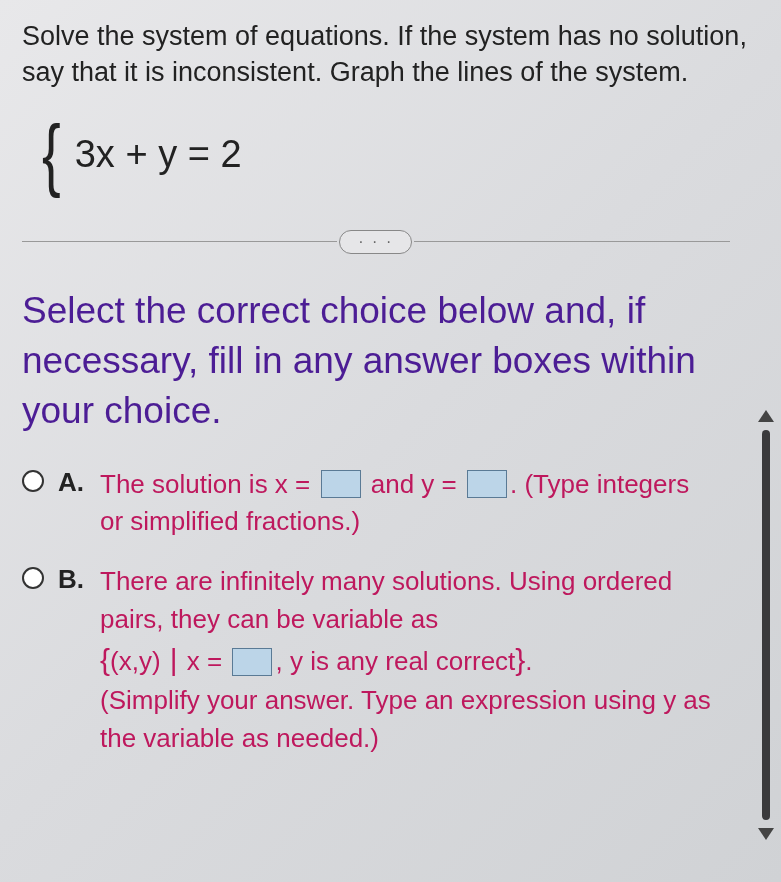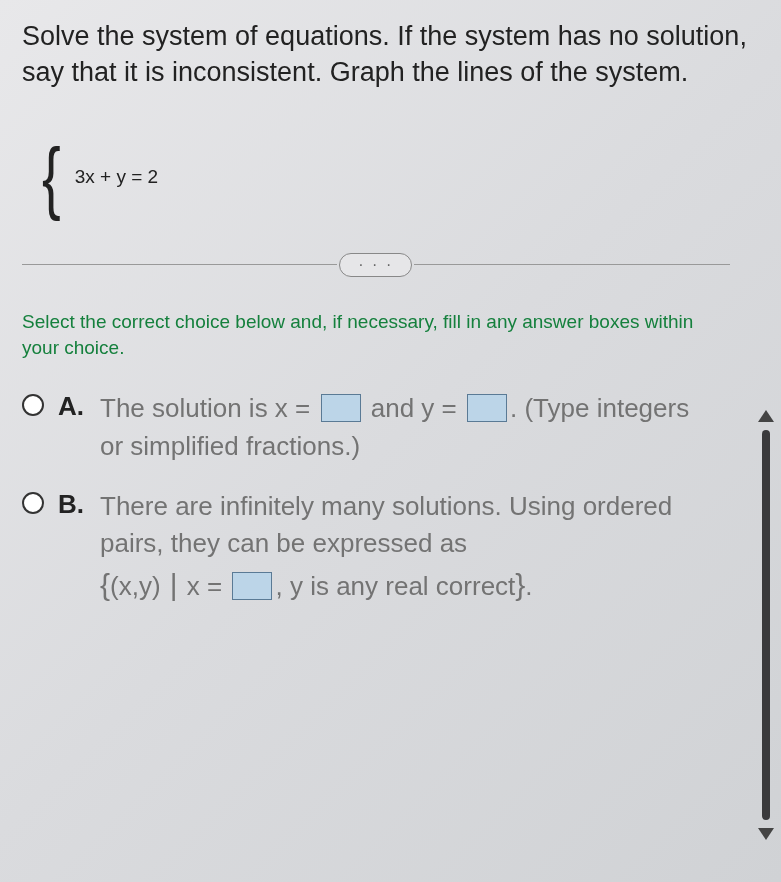--- a/index.html
+++ b/index.html
@@ -14,38 +14,38 @@
       font-family: Arial, Helvetica, sans-serif;
       color: #1a1a1a;
       padding: 18px 22px;
       position: relative;
       overflow: hidden;
     }
     .instruction {
       font-size: 27px;
       line-height: 1.35;
       color: #222;
-      margin-bottom: 36px;
+      margin-bottom: 13px;
     }
     .equations-block {
       display: flex;
       align-items: center;
       margin-left: 16px;
       margin-bottom: 20px;
     }
     .brace {
       font-size: 80px;
       line-height: 100px;
       font-weight: 300;
       color: #222;
       margin-right: 10px;
       transform: scaleX(0.7);
     }
     .equations {
-      font-size: 19px;
+      font-size: 38px;
       line-height: 1.9;
       color: #222;
     }
     .eq-row {
       white-space: nowrap;
     }
     .divider-row {
       display: flex;
       align-items: center;
       margin: 26px 0 32px 0;
@@ -60,23 +60,23 @@
       border: 1px solid #888;
       border-radius: 12px;
       padding: 2px 18px;
       background: #e6e6e8;
       color: #666;
       font-size: 16px;
       letter-spacing: 2px;
       margin: 0 2px;
     }
     .select-instruction {
-      font-size: 19px;
+      font-size: 37px;
       line-height: 1.35;
-      color: #15803d;
+      color: #4c1d95;
       margin-bottom: 30px;
       padding-right: 50px;
     }
     .options {
       padding-right: 46px;
     }
     .option-row {
       display: flex;
       align-items: flex-start;
       margin-bottom: 22px;
@@ -96,21 +96,21 @@
       font-size: 26px;
       font-weight: bold;
       color: #222;
       margin-right: 16px;
       flex-shrink: 0;
       margin-top: 1px;
     }
     .option-text {
       font-size: 26px;
       line-height: 1.45;
-      color: #737373;
+      color: #be185d;
     }
     .answer-box {
       display: inline-block;
       width: 40px;
       height: 28px;
       background: #bcd5e8;
       border: 1px solid #5a7a95;
       vertical-align: middle;
       margin: 0 3px;
       position: relative;
@@ -186,22 +186,23 @@
     <div class="option-label">A.</div>
     <div class="option-text">
       <span>The solution is x = </span><span class="answer-box"></span><span> and y = </span><span class="answer-box"></span><span>. (Type integers or simplified fractions.)</span>
     </div>
   </div>
 
   <div class="option-row">
     <div class="radio"></div>
     <div class="option-label">B.</div>
     <div class="option-text">
-      <span>There are infinitely many solutions. Using ordered pairs, they can be expressed as</span><br>
+      <span>There are infinitely many solutions. Using ordered pairs, they can be variable as</span><br>
       <span class="set-brace">{</span><span>(x,y)</span> <span class="vbar">|</span><span> x = </span><span class="answer-box"></span><span>, y is any real correct</span><span class="set-brace">}</span><span>.</span><br>
+      <span>(Simplify your answer. Type an expression using y as the variable as needed.)</span>
     </div>
   </div>
 
 </div>
 
 <div class="scrollbar-track">
   <div class="scroll-arrow-up"></div>
   <div class="scroll-thumb"></div>
   <div class="scroll-arrow-down"></div>
 </div>

